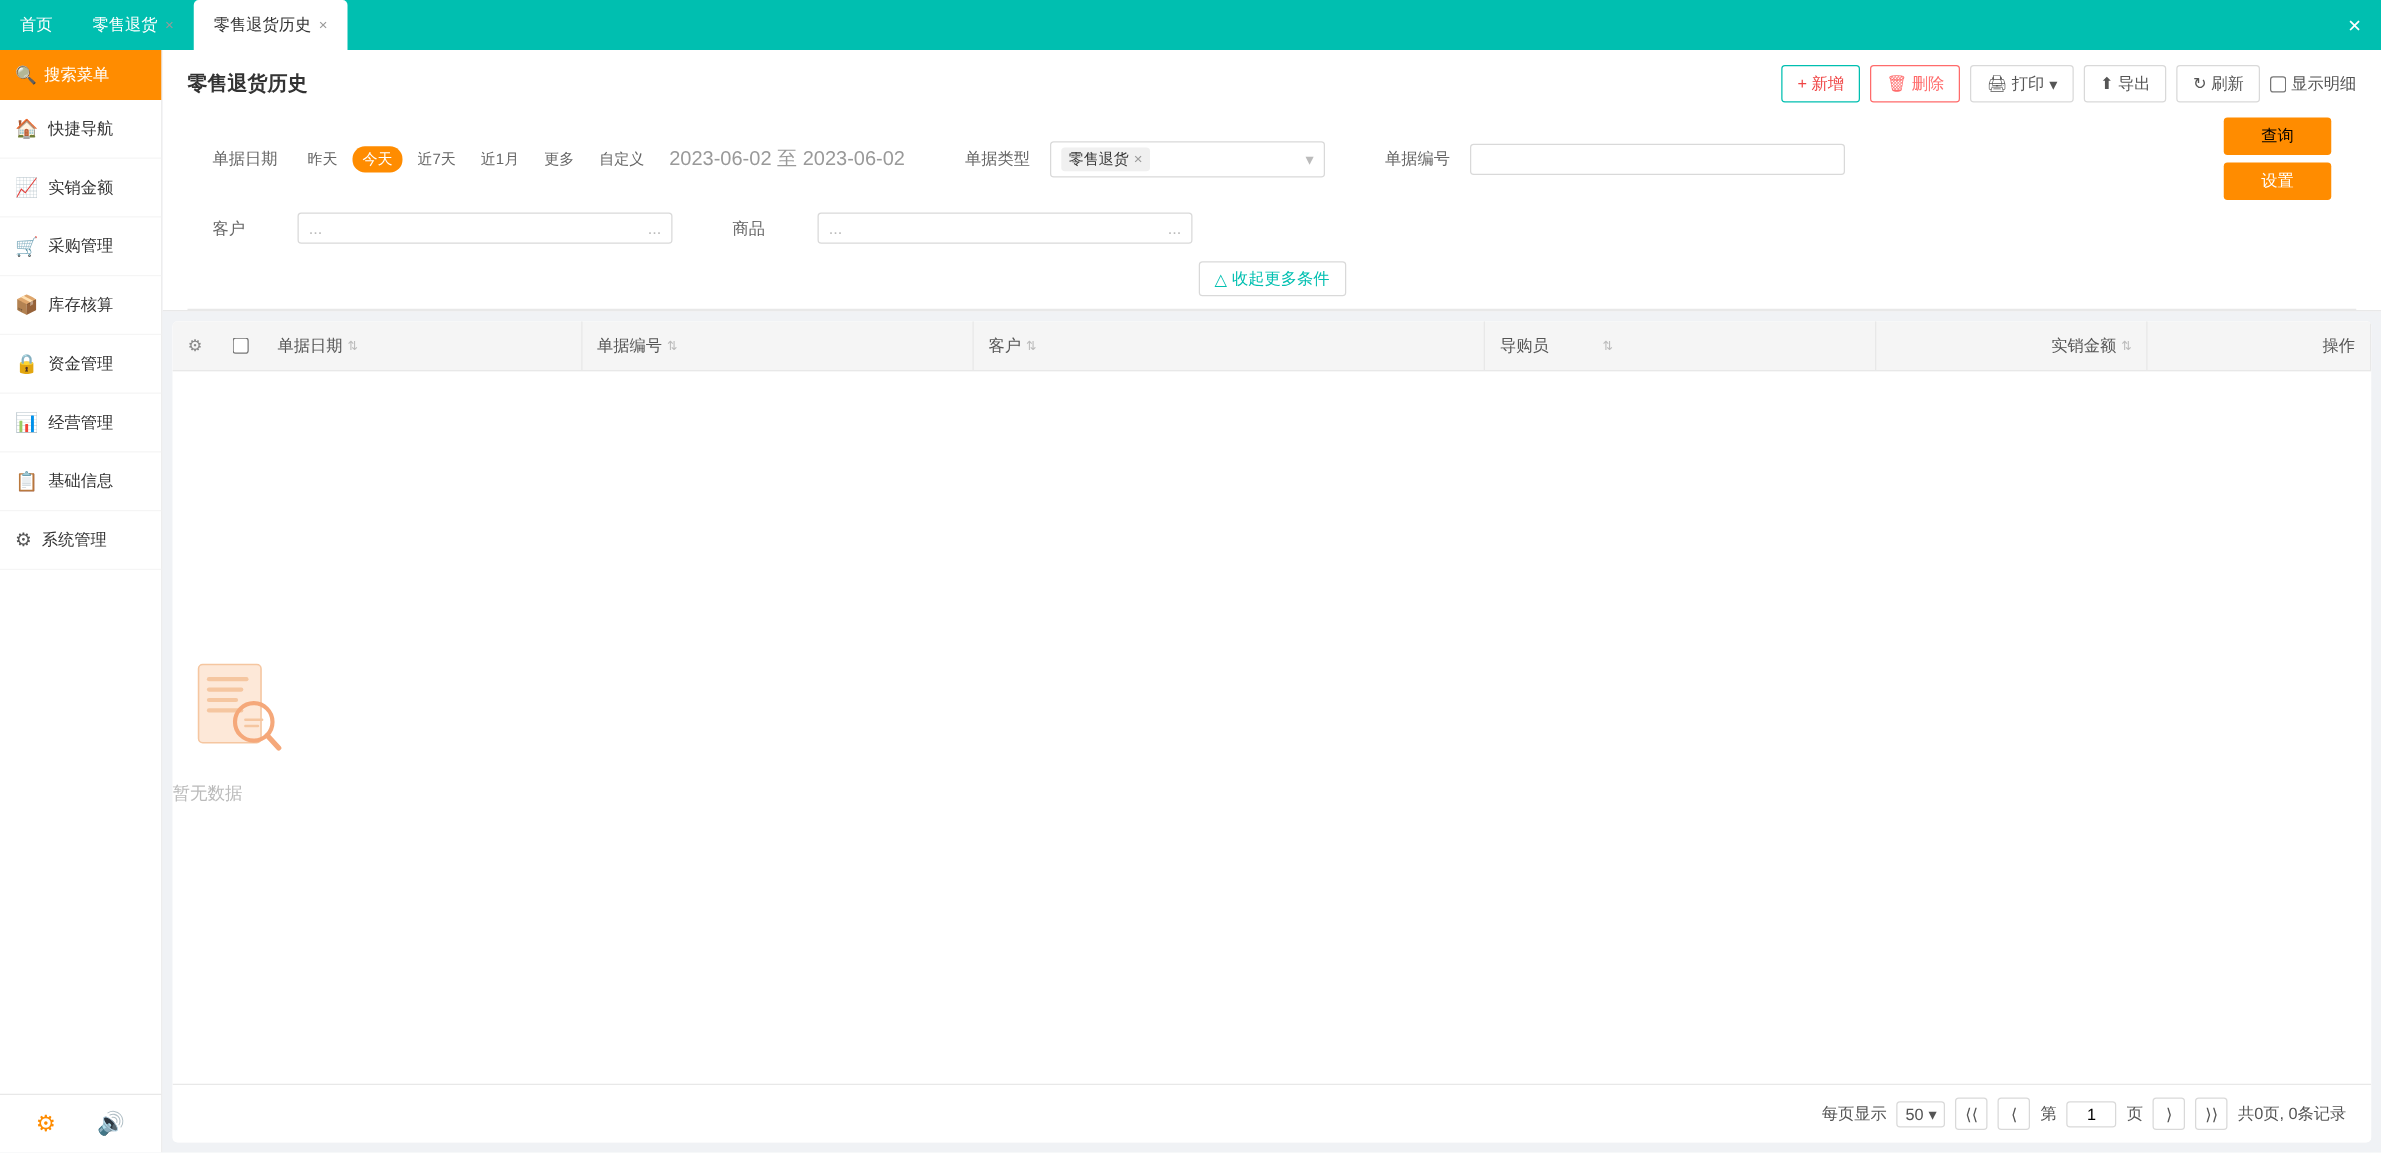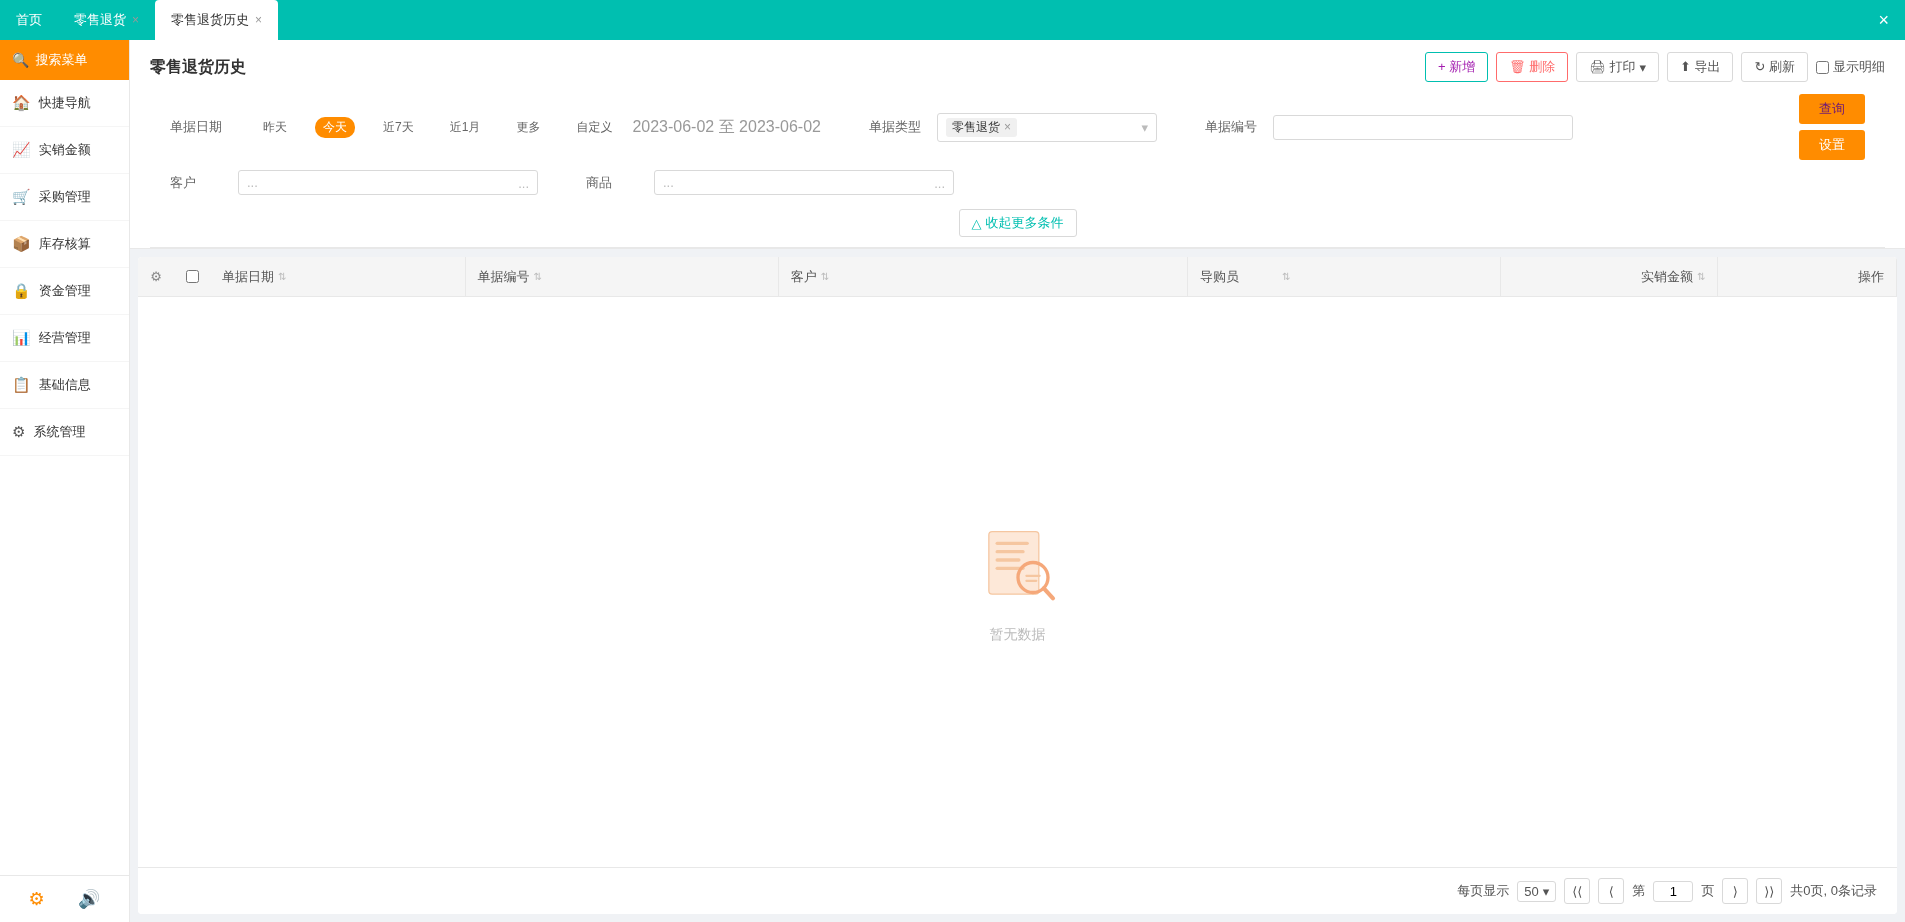--- a/index.html
+++ b/index.html
@@ -137,21 +137,21 @@
       align-items: center;
       gap: 4px;
       padding: 5px 12px;
       border: 1px solid #d9d9d9;
       border-radius: 3px;
       background: #fff;
       cursor: pointer;
       font-size: 13px;
       color: #555;
     }
-    .toolbar-btn.new-btn { color: #a21caf; border-color: #00bfb0; }
+    .toolbar-btn.new-btn { color: #ef4444; border-color: #00bfb0; }
     .toolbar-btn.delete-btn { color: #ff6b6b; border-color: #ff6b6b; }
     .toolbar-btn.print-btn { color: #555; }
     .show-detail-checkbox {
       display: flex;
       align-items: center;
       gap: 4px;
       font-size: 13px;
       color: #555;
       cursor: pointer;
     }
@@ -163,22 +163,21 @@
       gap: 8px;
     }
     .filter-label {
       color: #666;
       font-size: 13px;
       min-width: 60px;
     }
     .date-filters {
       display: flex;
       align-items: center;
-      gap: 20px;
-      margin-left: 17px;
+      gap: 4px;
     }
     .date-filter-btn {
       padding: 2px 8px;
       border-radius: 3px;
       cursor: pointer;
       font-size: 12px;
       color: #666;
     }
     .date-filter-btn.active {
       background: #ff8c00;
@@ -241,24 +240,24 @@
       padding: 4px 12px;
       border: 1px solid #d9d9d9;
       border-radius: 3px;
       background: #fff;
       margin-top: 4px;
     }
 
     
     .query-btn {
       background: #ff8c00;
-      color: #701a75;
+      color: #000000;
       border: none;
       border-radius: 3px;
-      padding: 6px 20px;
+      padding: 6px 30px;
       font-size: 13px;
       cursor: pointer;
     }
     .settings-btn {
       background: #ff8c00;
       color: #fff;
       border: none;
       border-radius: 3px;
       padding: 6px 20px;
       font-size: 13px;
@@ -322,21 +321,20 @@
     .th-cell.guide-col { flex: 1.5; gap: 39px; }
     .th-cell.amount-col { flex: 1; justify-content: flex-end; }
     .th-cell.action-col { flex: 0.8; justify-content: flex-end; }
     .th-sort { margin-left: 4px; color: #bbb; font-size: 10px; }
 
     
     .empty-state {
       flex: 1;
       display: flex;
       flex-direction: column;
-      align-items: center;
       justify-content: center;
       color: #bbb;
       font-size: 14px;
     }
     .empty-icon {
       width: 100px;
       height: 90px;
       margin-bottom: 16px;
     }
 

